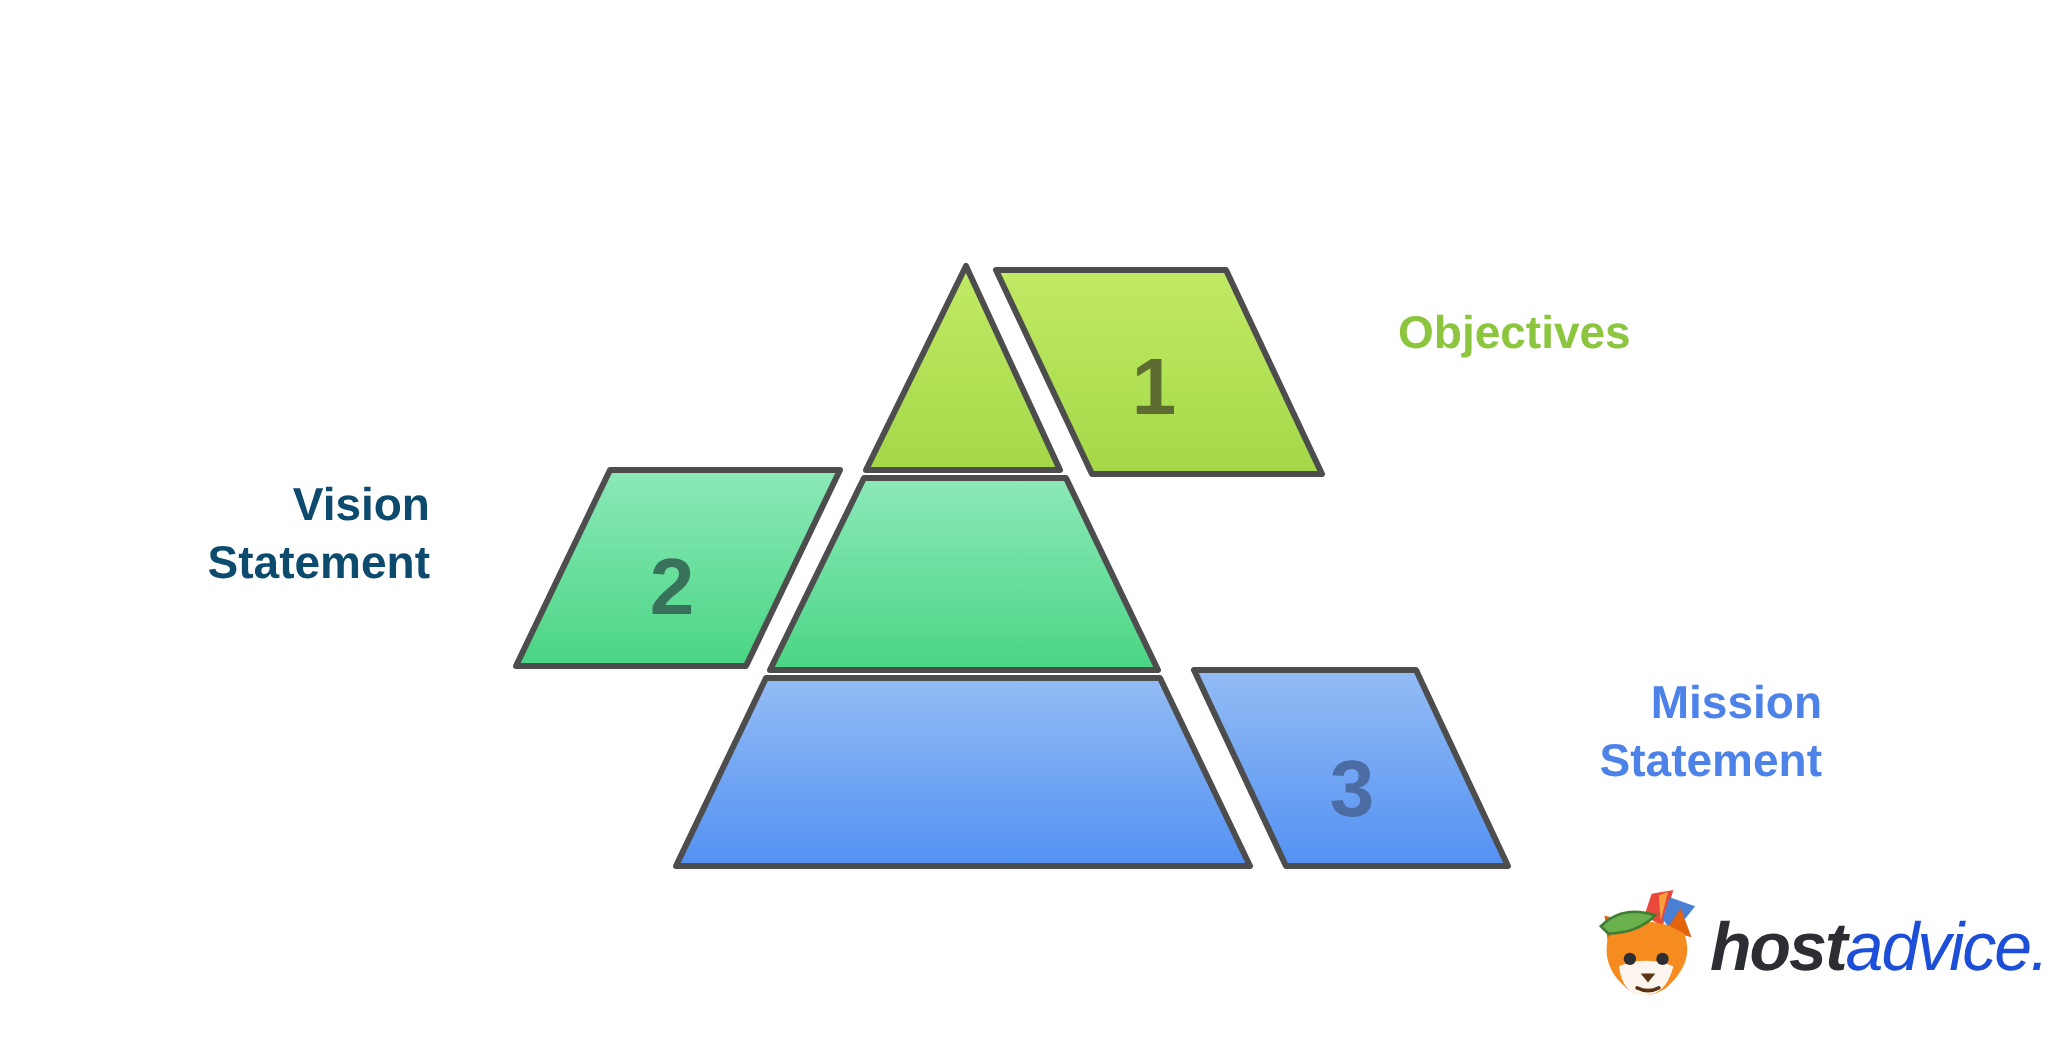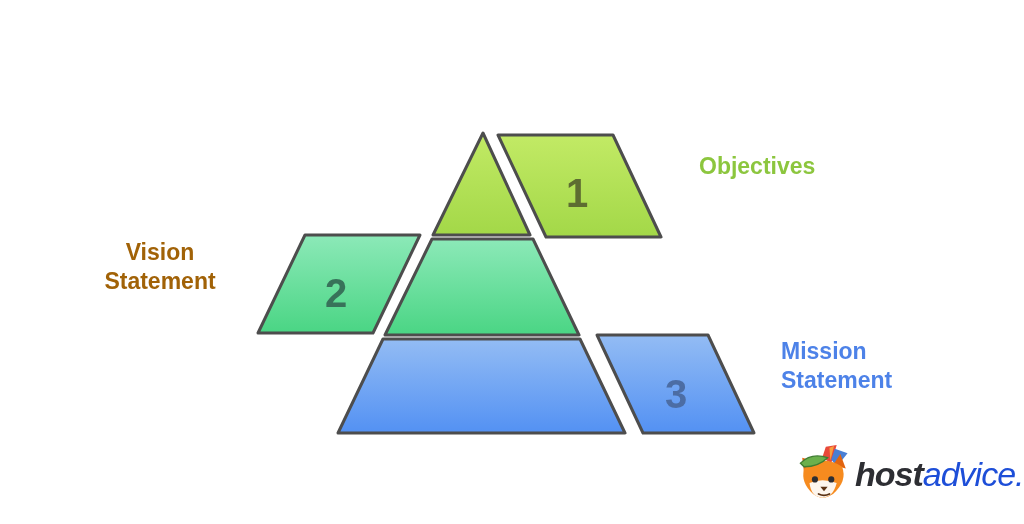--- a/index.html
+++ b/index.html
@@ -37,22 +37,22 @@
     font-weight: bold;
     text-anchor: middle;
   }
   .tier-label {
     position: absolute;
     font-size: 23px;
     font-weight: bold;
     line-height: 29px;
   }
   .label-objectives  { left: 683px; top: 152px; color: #8cc63e; text-align: left;  width: 180px; margin-left: 16px; }
-  .label-vision      { left: 95px;  top: 238px; color: #a16207; text-align: center; width: 130px; }
-  .label-mission     { left: 781px; top: 337px; color: #4d82e8; text-align: left;  width: 130px; }
+  .label-vision      { left: 85px;  top: 238px; color: #0c4a6e; text-align: right; width: 130px; }
+  .label-mission     { left: 781px; top: 337px; color: #4d82e8; text-align: right;  width: 130px; }
   .logo {
     position: absolute;
     left: 795px;
     top: 445px;
     display: flex;
     align-items: center;
   }
   .logo-text {
     font-size: 34px;
     font-style: italic;

